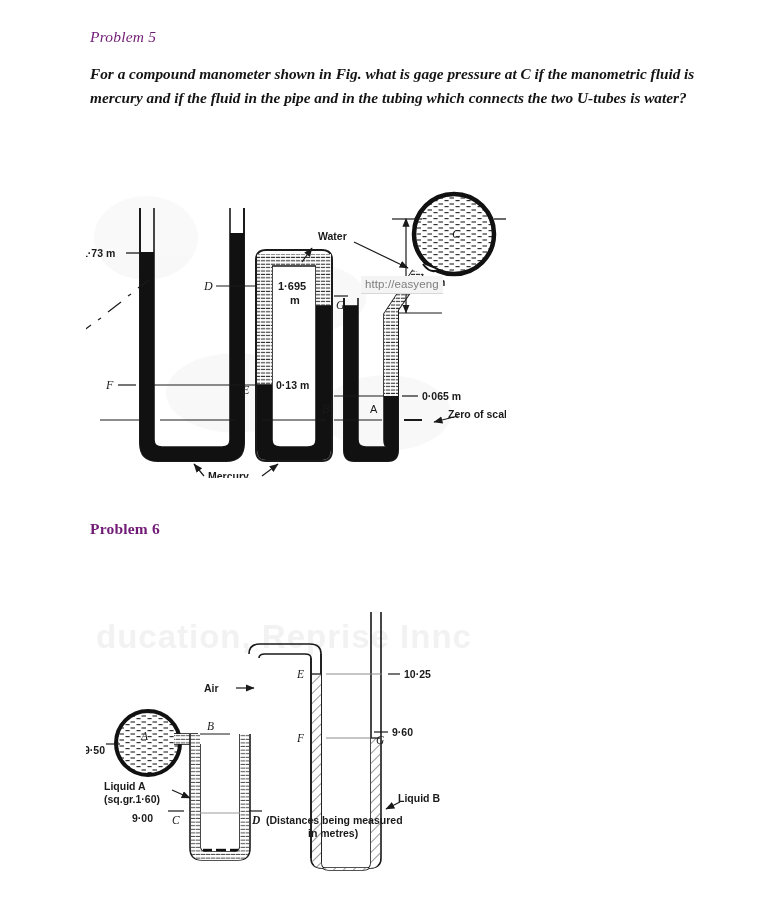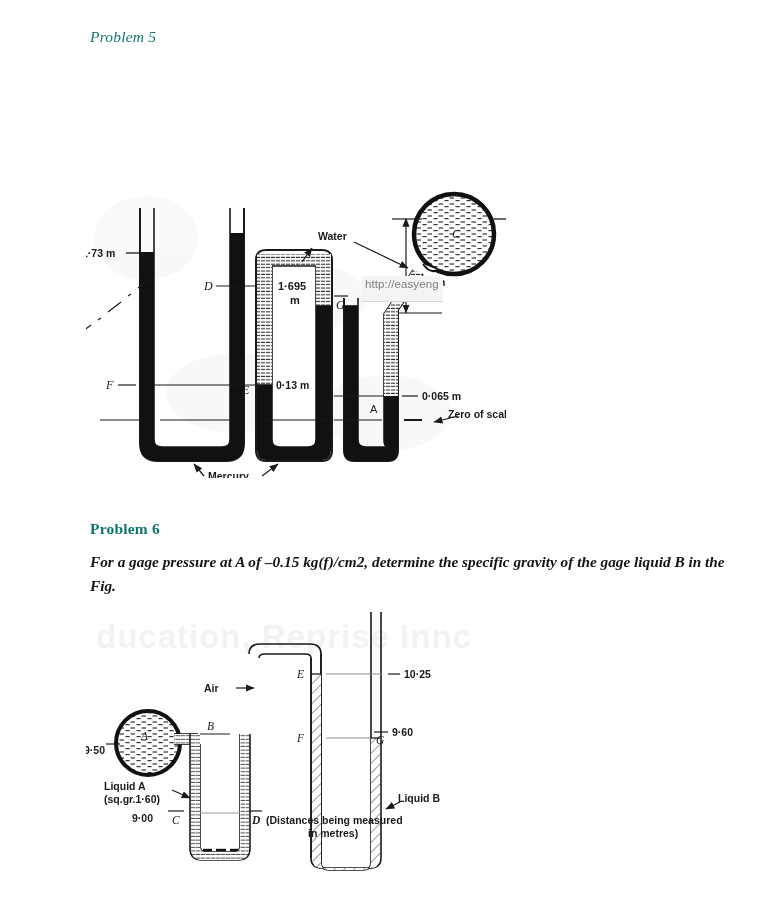--- a/index.html
+++ b/index.html
@@ -24,21 +24,21 @@
   }
 
   
   .prob-head {
     position: absolute;
     left: 90px;
     font-family: "Liberation Serif", serif;
     font-style: italic;
     font-size: 15.5px;
     letter-spacing: .2px;
-    color: #0f766e;
+    color: #701a75;
     white-space: nowrap;
   }
   .prob-body {
     position: absolute;
     left: 90px;
     width: 640px;
     font-family: "Liberation Serif", serif;
     font-style: italic;
     font-weight: 600;
     font-size: 15.3px;
@@ -76,38 +76,39 @@
     top: 618px;
     font-size: 33px;
     letter-spacing: 1px;
   }
 
   
   .urlchip {
     position: absolute;
     left: 361px;
     top: 276px;
-    padding: 2px 4px 11px 4px;
+    padding: 2px 4px 3px 4px;
     background: #f4f4f4;
     border-bottom: 1px solid #d8d8d8;
     font-family: "Liberation Sans", sans-serif;
     font-size: 11.5px;
     color: #7d7d7d;
     letter-spacing: .1px;
     white-space: nowrap;
     text-align: center;
   }
 </style>
 </head>
 <body>
 
 <div class="page">
 
   <div class="prob-head" id="p5-head">Problem 5</div>
 
+  <div class="prob-body" id="p5-body">For a compound manometer shown in Fig. what is gage pressure at C if the manometric fluid is mercury and if the fluid in the pipe and in the tubing which connects the two U-tubes is water?</div>
 
   <div class="figure" id="fig1">
     <svg width="420" height="300" viewBox="0 0 420 300" xmlns="http://www.w3.org/2000/svg">
       <defs>
 
         <pattern id="waterHatch" width="6" height="4" patternUnits="userSpaceOnUse">
           <rect width="6" height="4" fill="#ffffff"></rect>
           <line x1="0" y1="1.5" x2="5" y2="1.5" stroke="#3a3a3a" stroke-width="1.1"></line>
         </pattern>
         <pattern id="waterHatchDense" width="5" height="3.4" patternUnits="userSpaceOnUse">
@@ -257,21 +258,20 @@
         <path d="M372,238 L348,244" stroke="#1a1a1a" stroke-width="1.2" marker-end="url(#arrowS)"></path>
       </g>
       <text x="362" y="240" font-family="Liberation Sans, sans-serif" font-size="10.5" font-weight="bold" fill="#1a1a1a">Zero of scale</text>
     </svg>
   </div>
 
   <div class="urlchip">http://easyeng</div>
 
   <div class="prob-head" id="p6-head">Problem 6</div>
 
-  <div class="prob-body" id="p6-body">For a gage pressure at A of –0.15 kg(f)/cm2, determine the specific gravity of the gage liquid B in the Fig.</div>
 
   <div class="wm" id="wm2">ducation, Reprise Innc</div>
 
   <div class="figure" id="fig2">
     <svg width="420" height="280" viewBox="0 0 420 280" xmlns="http://www.w3.org/2000/svg">
       <defs>
         <pattern id="liqAHatch" width="5" height="3.6" patternUnits="userSpaceOnUse">
           <rect width="5" height="3.6" fill="#ffffff"></rect>
           <line x1="0" y1="1.3" x2="4.4" y2="1.3" stroke="#4a4a4a" stroke-width="1"></line>
         </pattern>

